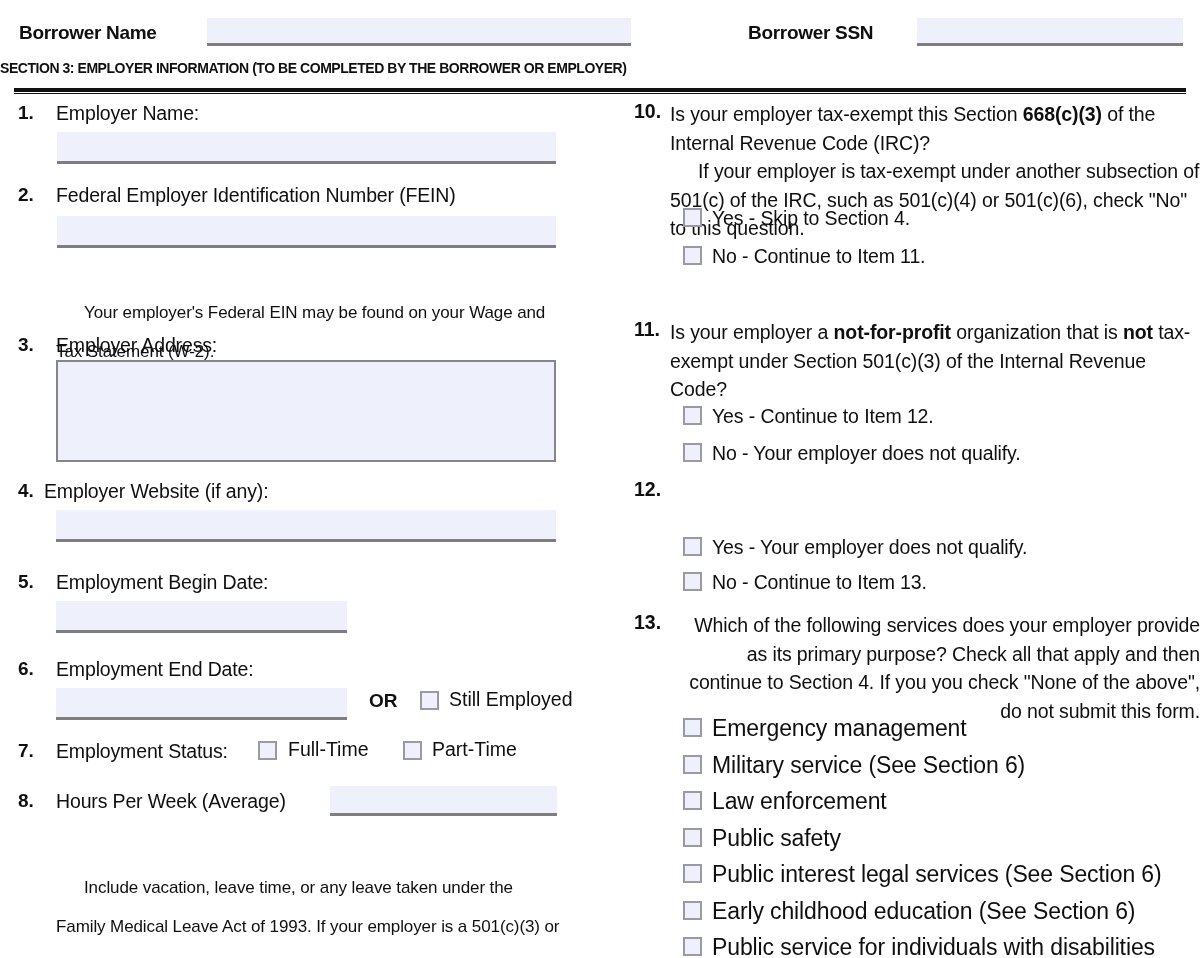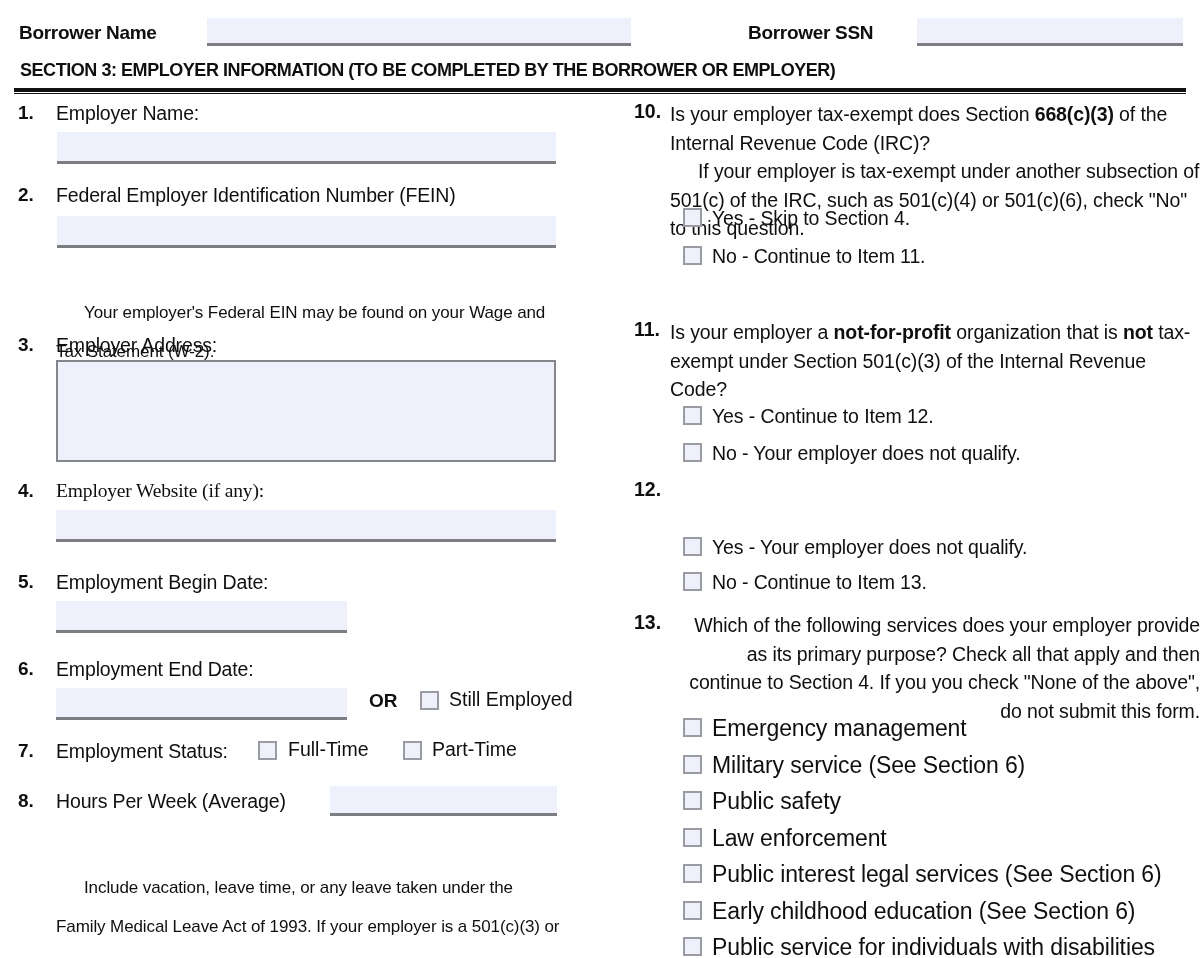--- a/index.html
+++ b/index.html
@@ -54,24 +54,24 @@
     position: absolute;
     height: 28px;
     top: 18px;
   }
   .hdr-field.name { left: 207px; width: 424px; }
   .hdr-field.ssn  { left: 917px; width: 266px; }
 
   
   .section-title {
     position: absolute;
-    left: 20px;
+    left: 0;
     top: 60px;
     font-weight: bold;
-    font-size: 18px;
+    font-size: 14px;
     letter-spacing: -0.45px;
     white-space: nowrap;
   }
   .section-rule {
     position: absolute;
     left: 14px;
     top: 88px;
     width: 1172px;
     height: 4px;
     background: #111111;
@@ -129,21 +129,21 @@
   .L2num  { left: 18px;  top: 88px; }
   .L2txt  { left: 56px;  top: 88px; }
   .L2fld  { position:absolute; left: 57px; top: 120px; width: 499px; height: 32px; }
   .L2note { left: 56px;  top: 160px; width: 500px; }
 
   .L3num  { left: 18px;  top: 238px; }
   .L3txt  { left: 56px;  top: 238px; }
   .L3fld  { position:absolute; left: 56px; top: 264px; width: 500px; height: 102px; }
 
   .L4num  { left: 18px;  top: 384px; }
-  .L4txt  { left: 56px;  top: 384px; font-family: Liberation Serif, serif; }
+  .L4txt  { left: 44px;  top: 384px; }
   .L4fld  { position:absolute; left: 56px; top: 414px; width: 500px; height: 32px; }
 
   .L5num  { left: 18px;  top: 475px; }
   .L5txt  { left: 56px;  top: 475px; }
   .L5fld  { position:absolute; left: 56px; top: 505px; width: 291px; height: 32px; }
 
   .L6num  { left: 18px;  top: 562px; }
   .L6txt  { left: 56px;  top: 562px; }
   .L6fld  { position:absolute; left: 56px; top: 592px; width: 291px; height: 32px; }
   .L6or   { position:absolute; left: 369px; top: 594px; font-weight: bold; font-size: 19px; }
@@ -279,40 +279,40 @@
     <div class="num L8num">8.</div>
     <div class="qtext L8txt">Hours Per Week (Average)</div>
     <div class="field L8fld"></div>
     <div class="para L8note"><span style="display:inline-block;width:28px"></span><span>Include vacation, leave time, or any leave taken under the Family Medical Leave Act of 1993. If your employer is a 501(c)(3) or a not-for-profit organization, do not include any hours you spent on </span><b>religious instruction, worship services, or proselytizing</b><span>.</span></div>
 
   </div>
 
   <div class="col-right">
 
     <div class="rnum r10num">10.</div>
-    <div class="rbody r10body"><span>Is your employer tax-exempt does Section </span><b>668(c)(3)</b><span> of the Internal Revenue Code (IRC)?</span><br><span style="display:inline-block;width:28px"></span><span>If your employer is tax-exempt under another subsection of 501(c) of the IRC, such as 501(c)(4) or 501(c)(6), check "No" to this question.</span></div>
+    <div class="rbody r10body"><span>Is your employer tax-exempt this Section </span><b>668(c)(3)</b><span> of the Internal Revenue Code (IRC)?</span><br><span style="display:inline-block;width:28px"></span><span>If your employer is tax-exempt under another subsection of 501(c) of the IRC, such as 501(c)(4) or 501(c)(6), check "No" to this question.</span></div>
     <div class="cbrow r10c1"><span class="cb"></span><span>Yes - Skip to Section 4.</span></div>
     <div class="cbrow r10c2"><span class="cb"></span><span>No - Continue to Item 11.</span></div>
 
     <div class="rnum r11num">11.</div>
     <div class="rbody r11body"><span>Is your employer a </span><b>not-for-profit</b><span> organization that is </span><b>not</b><span> tax-exempt under Section 501(c)(3) of the Internal Revenue Code?</span></div>
     <div class="cbrow r11c1"><span class="cb"></span><span>Yes - Continue to Item 12.</span></div>
     <div class="cbrow r11c2"><span class="cb"></span><span>No - Your employer does not qualify.</span></div>
 
     <div class="rnum r12num">12.</div>
     <div class="cbrow r12c1"><span class="cb"></span><span>Yes - Your employer does not qualify.</span></div>
     <div class="cbrow r12c2"><span class="cb"></span><span>No - Continue to Item 13.</span></div>
 
     <div class="rnum r13num">13.</div>
     <div class="rbody r13body">Which of the following services does your employer provide as its primary purpose? Check all that apply and then continue to Section 4. If you you check "None of the above", do not submit this form.</div>
     <div class="r13list">
       <div class="opt"><span class="cb"></span><span>Emergency management</span></div>
       <div class="opt"><span class="cb"></span><span>Military service (See Section 6)</span></div>
+      <div class="opt"><span class="cb"></span><span>Law enforcement</span></div>
       <div class="opt"><span class="cb"></span><span>Public safety</span></div>
-      <div class="opt"><span class="cb"></span><span>Law enforcement</span></div>
       <div class="opt"><span class="cb"></span><span>Public interest legal services (See Section 6)</span></div>
       <div class="opt"><span class="cb"></span><span>Early childhood education (See Section 6)</span></div>
       <div class="opt"><span class="cb"></span><span>Public service for individuals with disabilities</span></div>
     </div>
 
   </div>
 
 </div>
 
 </body></html>

